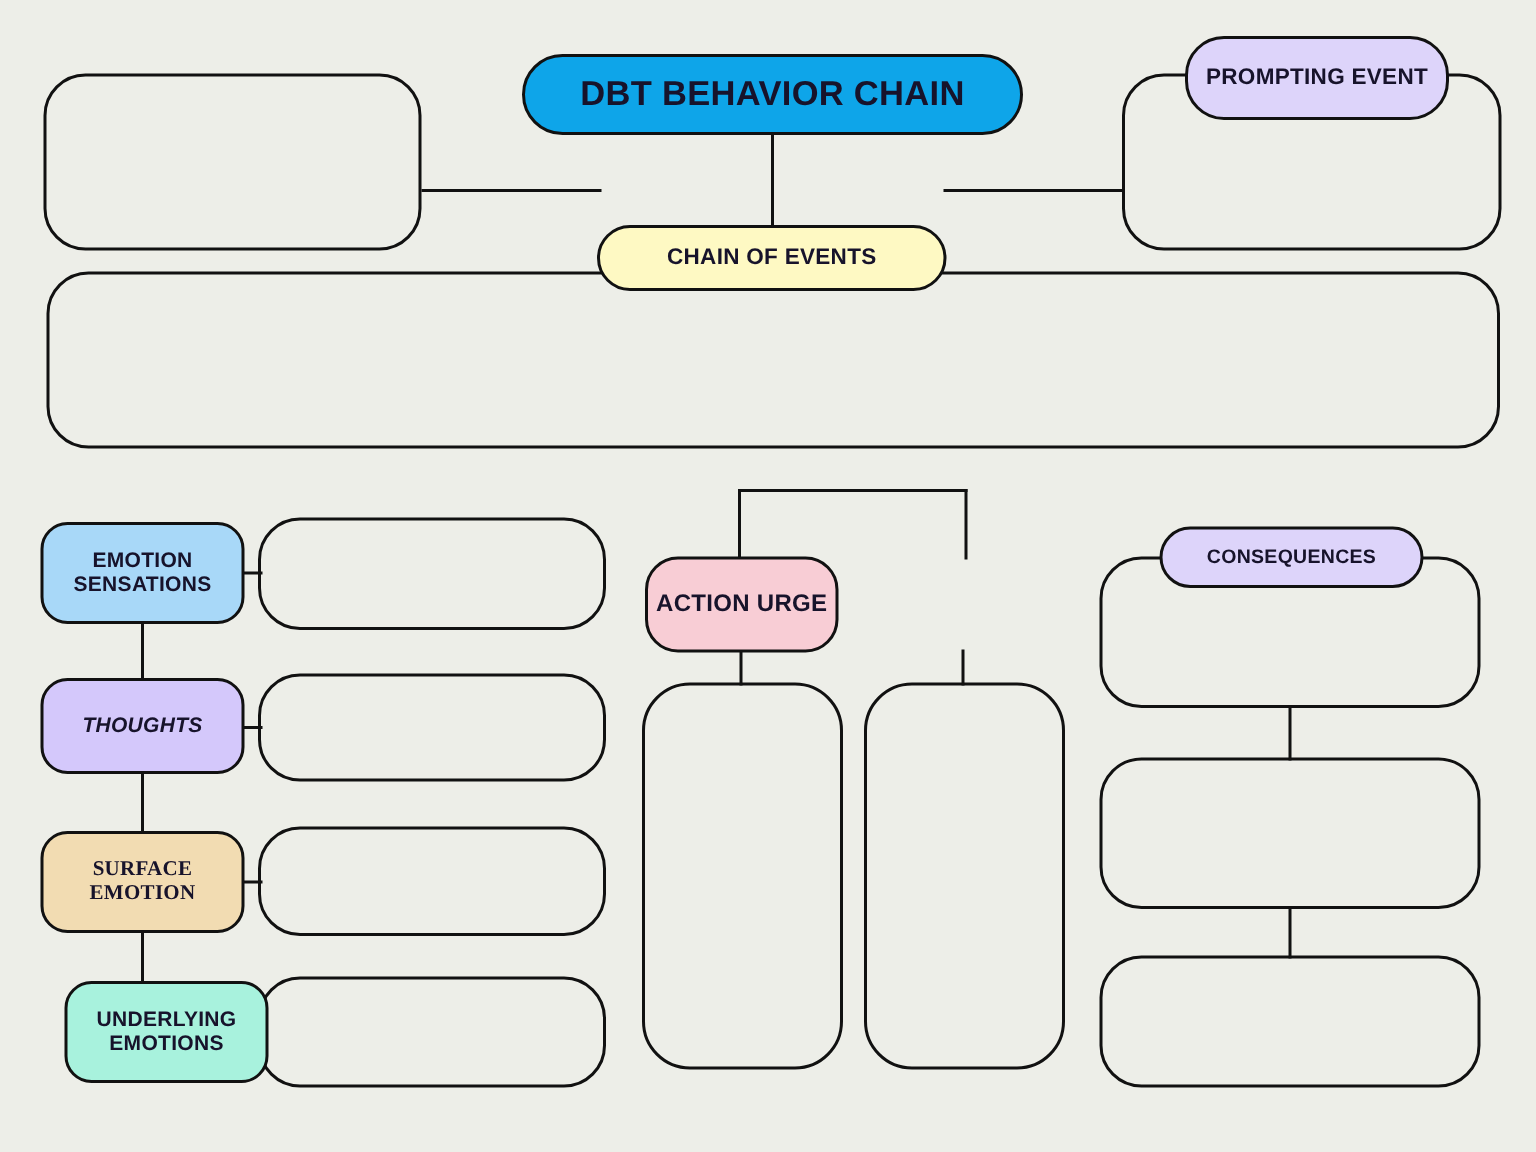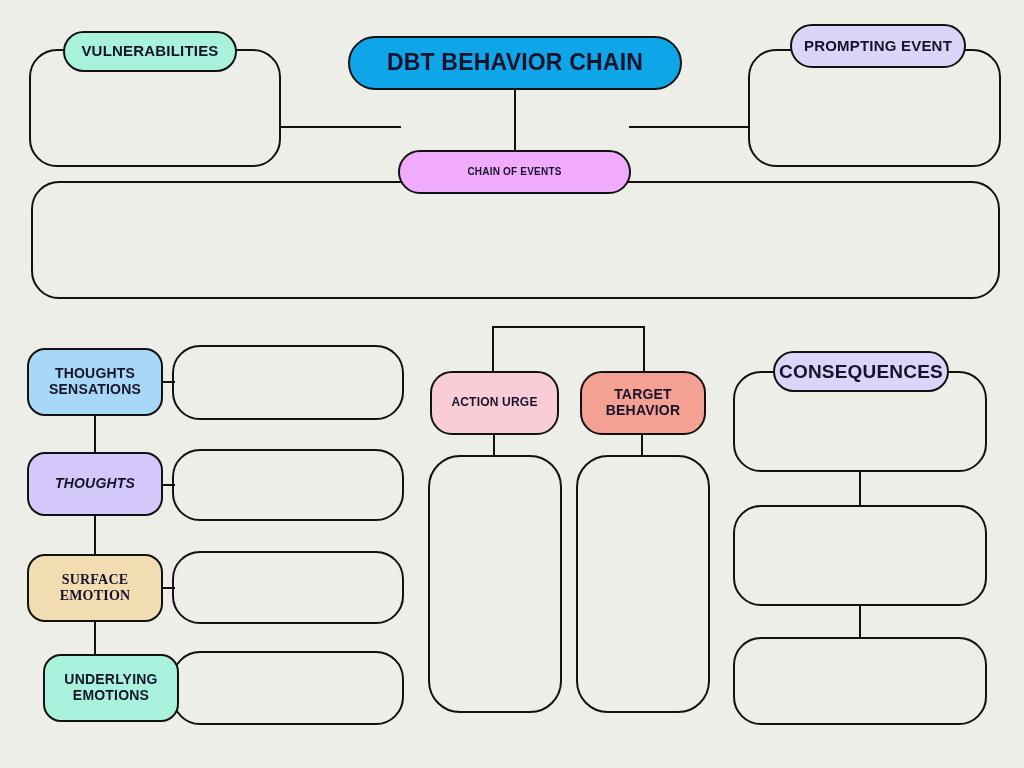--- a/index.html
+++ b/index.html
@@ -60,34 +60,34 @@
     left: 63px; top: 31px; width: 174px; height: 41px;
     border-radius: 21px;
     background: #a8f2dd;
     font-size: 15px;
   }
   #vulnerabilities-box {
     left: 29px; top: 49px; width: 252px; height: 118px;
     border-radius: 28px;
   }
   #prompting-pill {
-    left: 790px; top: 24px; width: 176px; height: 44px;
+    left: 790px; top: 24px; width: 176px; height: 56px;
     border-radius: 26px;
     background: #ddd4fa;
     font-size: 15px;
   }
   #prompting-box {
     left: 748px; top: 49px; width: 253px; height: 118px;
     border-radius: 28px;
   }
   #chain-pill {
     left: 398px; top: 150px; width: 233px; height: 44px;
     border-radius: 22px;
-    background: #f0abfc;
-    font-size: 10px;
+    background: #fef9c3;
+    font-size: 15px;
   }
   #chain-box {
     left: 31px; top: 181px; width: 969px; height: 118px;
     border-radius: 28px;
   }
 
   
   #conn-vuln-chain { left: 281px; top: 126px; width: 120px; }
   #conn-prompt-chain { left: 629px; top: 126px; width: 120px; }
   #conn-title-chain { left: 514px; top: 90px; height: 62px; }
@@ -119,21 +119,21 @@
   #lh1 { top: 381px; } #lh2 { top: 484px; } #lh3 { top: 587px; } #lh4 { top: 688px; }
   #lv1 { top: 414px; height: 40px; }
   #lv2 { top: 514px; height: 42px; }
   #lv3 { top: 620px; height: 36px; }
 
   
   #action-pill {
     left: 430px; top: 371px; width: 129px; height: 64px;
     border-radius: 22px;
     background: #f8cdd5;
-    font-size: 12px;
+    font-size: 16px;
   }
   #target-pill {
     left: 580px; top: 371px; width: 126px; height: 64px;
     border-radius: 22px;
     background: #f4a193;
     font-size: 14px;
   }
   #action-box {
     left: 428px; top: 455px; width: 134px; height: 258px;
     border-radius: 32px;
@@ -146,21 +146,21 @@
   #mid-bracket-left { left: 492px; top: 326px; height: 47px; }
   #mid-bracket-right { left: 643px; top: 326px; height: 47px; }
   #conn-action-box { left: 493px; top: 433px; height: 24px; }
   #conn-target-box { left: 641px; top: 433px; height: 24px; }
 
   
   #consequences-pill {
     left: 773px; top: 351px; width: 176px; height: 41px;
     border-radius: 21px;
     background: #ddd4fa;
-    font-size: 19px;
+    font-size: 13px;
   }
   .cons-box {
     left: 733px;
     width: 254px;
     border-radius: 28px;
   }
   #cons-box-1 { top: 371px; height: 101px; }
   #cons-box-2 { top: 505px; height: 101px; }
   #cons-box-3 { top: 637px; height: 88px; }
   .cons-conn { left: 859px; width: 2.2px; }
@@ -175,57 +175,55 @@
   <div class="line h" id="conn-vuln-chain"></div>
   <div class="line h" id="conn-prompt-chain"></div>
   <div class="line v" id="conn-title-chain"></div>
 
   <div class="box" id="vulnerabilities-box"></div>
 
   <div class="box" id="prompting-box"></div>
 
   <div class="box" id="chain-box"></div>
 
-  <div class="pill" id="vulnerabilities-pill">VULNERABILITIES</div>
 
   <div class="pill" id="title-pill">DBT BEHAVIOR CHAIN</div>
 
   <div class="pill" id="prompting-pill">PROMPTING EVENT</div>
 
   <div class="pill" id="chain-pill">CHAIN OF EVENTS</div>
 
   <div class="line h left-h-conn" id="lh1"></div>
   <div class="line h left-h-conn" id="lh2"></div>
   <div class="line h left-h-conn" id="lh3"></div>
   <div class="line h left-h-conn" id="lh4"></div>
   <div class="line v left-v-conn" id="lv1"></div>
   <div class="line v left-v-conn" id="lv2"></div>
   <div class="line v left-v-conn" id="lv3"></div>
 
   <div class="box left-field" id="field-physical"></div>
   <div class="box left-field" id="field-thoughts"></div>
   <div class="box left-field" id="field-surface"></div>
   <div class="box left-field" id="field-underlying"></div>
 
-  <div class="pill left-label" id="label-physical">THOUGHTS SENSATIONS</div>
+  <div class="pill left-label" id="label-physical">EMOTION SENSATIONS</div>
   <div class="pill left-label" id="label-thoughts">THOUGHTS</div>
   <div class="pill left-label" id="label-surface">SURFACE EMOTION</div>
   <div class="pill left-label" id="label-underlying">UNDERLYING EMOTIONS</div>
 
   <div class="line h" id="mid-bracket-top"></div>
   <div class="line v" id="mid-bracket-left"></div>
   <div class="line v" id="mid-bracket-right"></div>
   <div class="line v" id="conn-action-box"></div>
   <div class="line v" id="conn-target-box"></div>
 
   <div class="box" id="action-box"></div>
   <div class="box" id="target-box"></div>
 
   <div class="pill" id="action-pill">ACTION URGE</div>
-  <div class="pill" id="target-pill">TARGET BEHAVIOR</div>
 
   <div class="line v cons-conn" id="cv1"></div>
   <div class="line v cons-conn" id="cv2"></div>
 
   <div class="box cons-box" id="cons-box-1"></div>
   <div class="box cons-box" id="cons-box-2"></div>
   <div class="box cons-box" id="cons-box-3"></div>
 
   <div class="pill" id="consequences-pill">CONSEQUENCES</div>
 

